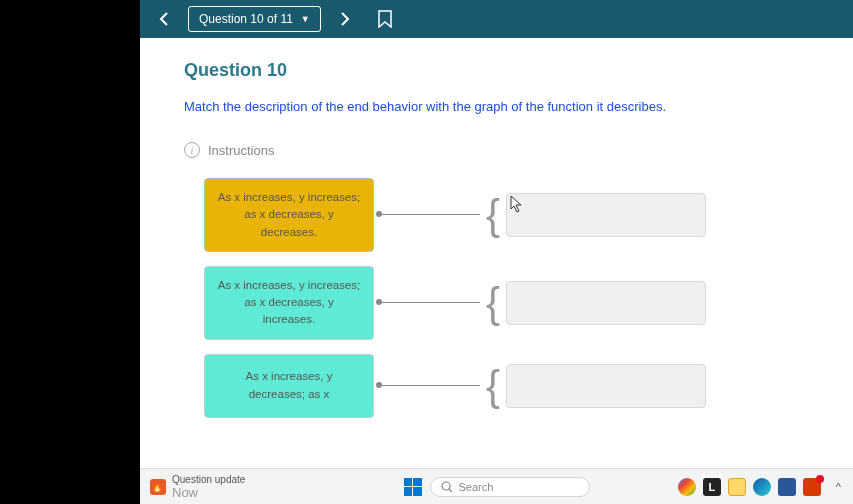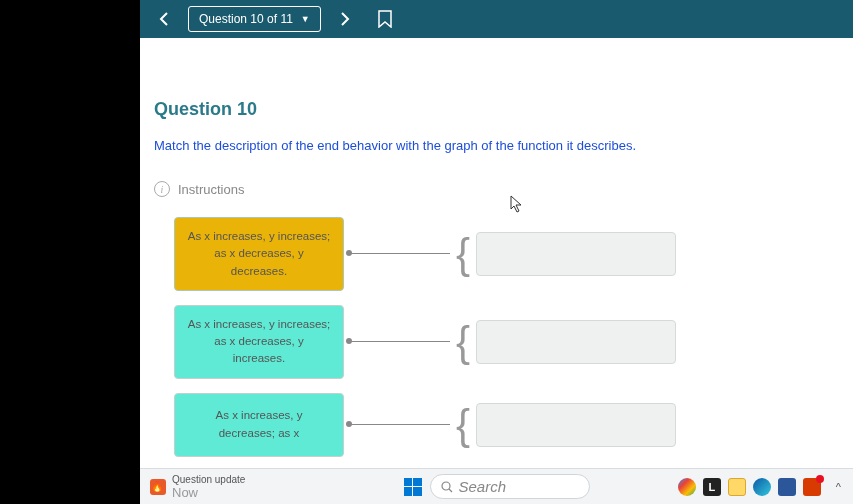--- a/index.html
+++ b/index.html
@@ -13,21 +13,20 @@
     }
     .screen {
       position: absolute;
       left: 140px;
       top: 0;
       right: 0;
       bottom: 0;
       background: #fff;
       display: flex;
       flex-direction: column;
-      gap: 39px;
     }
     .topbar {
       background: #1a5a6e;
       height: 38px;
       display: flex;
       align-items: center;
       padding: 0 8px;
       gap: 8px;
     }
     .nav-btn {
@@ -51,21 +50,21 @@
       display: flex;
       align-items: center;
       gap: 8px;
       cursor: pointer;
     }
     .dropdown-tri {
       font-size: 9px;
     }
     .content {
       flex: 1;
-      padding: 22px 28px 0 14px;
+      padding: 22px 28px 0 44px;
       color: #333;
       overflow: hidden;
     }
     .q-title {
       color: #2a7a8a;
       font-size: 18px;
       font-weight: 600;
       margin-bottom: 18px;
     }
     .q-desc {
@@ -216,23 +215,22 @@
     .win-logo span:nth-child(4){background:#0078d4;}
     .search-box {
       display: flex;
       align-items: center;
       background: #fff;
       border: 1px solid #d0d5da;
       border-radius: 14px;
       padding: 3px 10px;
       width: 160px;
       gap: 6px;
-      font-size: 15px;
+      font-size: 11px;
       color: #888;
-      font-style: italic;
     }
     .tray {
       position: absolute;
       right: 12px;
       display: flex;
       align-items: center;
       gap: 7px;
     }
     .tray-icon {
       width: 18px;

